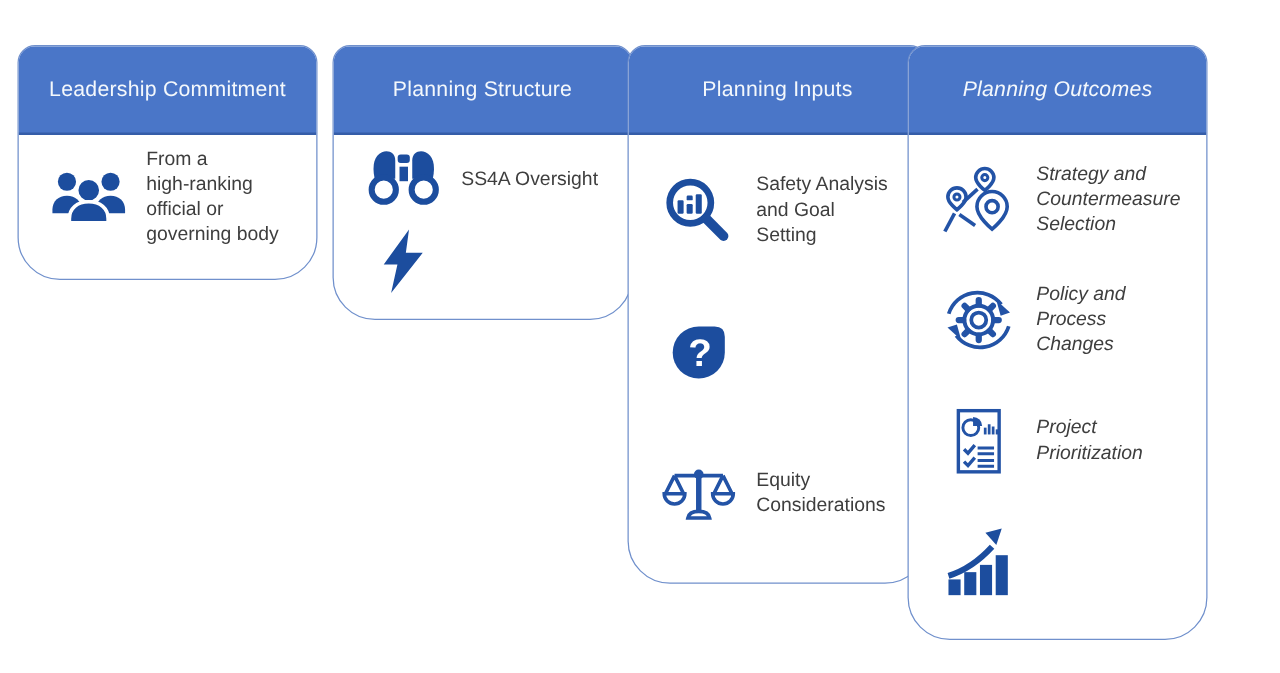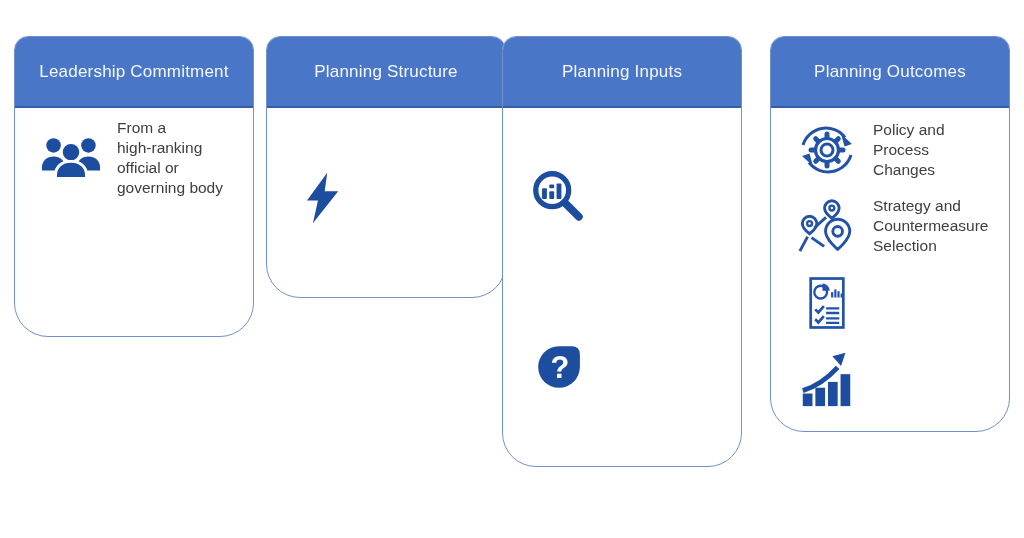--- a/index.html
+++ b/index.html
@@ -15,24 +15,24 @@
     position: absolute;
     top: 36px;
     width: 240px;
     background: #fff;
     border: 1px solid var(--card-border);
     border-radius: 14px 14px 34px 34px;
     overflow: hidden;
     display: flex;
     flex-direction: column;
   }
-  .card-1 { left: 14px;  height: 301px; }
-  .card-2 { left: 266px; height: 262px; }
+  .card-1 { left: 14px;  height: 188px; }
+  .card-2 { left: 266px; height: 220px; }
   .card-3 { left: 502px; height: 431px; }
-  .card-4 { left: 770px; height: 396px; }
+  .card-4 { left: 726px; height: 476px; font-style: italic; }
   .card-header {
     flex: 0 0 71px;
     background: var(--header-bg);
     border-bottom: 2px solid var(--header-divider);
     display: flex;
     align-items: center;
     justify-content: center;
     color: var(--header-text);
     font-size: 17px;
     letter-spacing: 0.2px;
@@ -99,20 +99,35 @@
       </div>
   </section>
 
   <section class="card card-2">
     <header class="card-header">
       <span>Planning Structure</span>
     </header>
     <div class="card-body">
         <div class="item-row">
           <span class="icon-box" style="color: rgb(28, 77, 158);">
+            <svg viewBox="0 0 64 64" width="62" height="62">
+              <g fill="currentColor">
+                <path d="M25 31 V16 C25 9 19 7 14 9 C8 11.5 5.5 19 8 31 Z"></path>
+                <path d="M39 31 V16 C39 9 45 7 50 9 C56 11.5 58.5 19 56 31 Z"></path>
+                <rect x="27" y="11" width="10" height="7" rx="2.5"></rect>
+                <rect x="28.5" y="21" width="7" height="12"></rect>
+              </g>
+              <circle cx="15.5" cy="40" r="10" fill="none" stroke="currentColor" stroke-width="5"></circle>
+              <circle cx="48.5" cy="40" r="10" fill="none" stroke="currentColor" stroke-width="5"></circle>
+            </svg>
+          </span>
+          <span class="item-label">SS4A Oversight</span>
+        </div>
+        <div class="item-row">
+          <span class="icon-box" style="color: rgb(28, 77, 158);">
             <svg viewBox="0 0 64 64" width="54" height="54">
               <path fill="currentColor" d="M37 2 L13 35 H26 L20 62 L50 24 H34 Z"></path>
             </svg>
           </span>
         </div>
       </div>
   </section>
 
   <section class="card card-3">
     <header class="card-header">
@@ -125,37 +140,78 @@
               <circle cx="25" cy="25" r="17" fill="none" stroke="currentColor" stroke-width="5.5"></circle>
               <g fill="currentColor">
                 <rect x="14.5" y="23" width="5" height="11" rx="1"></rect>
                 <rect x="22" y="26" width="5" height="8" rx="1"></rect>
                 <rect x="22" y="19" width="5" height="4" rx="1"></rect>
                 <rect x="29.5" y="18" width="5" height="16" rx="1"></rect>
               </g>
               <path d="M38 38 L52.5 52.5" stroke="currentColor" stroke-width="8" stroke-linecap="round"></path>
             </svg>
           </span>
+          <span class="item-label">Safety Analysis
+and Goal
+Setting</span>
         </div>
         <div class="item-row">
           <span class="icon-box" style="color: rgb(28, 77, 158);">
             <svg viewBox="0 0 64 64" width="58" height="58">
               <path fill="currentColor" d="M32 9 H46 Q55 9 55 18 V32 A23 23 0 1 1 32 9 Z"></path>
               <text x="33" y="44" text-anchor="middle" font-size="34" font-weight="bold" fill="#fff" font-family="Liberation Sans, sans-serif">?</text>
             </svg>
           </span>
         </div>
+        <div class="item-row">
+          <span class="icon-box" style="color: rgb(35, 83, 166);">
+            <svg viewBox="0 0 64 64" width="62" height="62">
+              <g fill="none" stroke="currentColor" stroke-width="3">
+                <path d="M12 17 H52"></path>
+                <path d="M32 17 V46" stroke-width="4.5"></path>
+                <path d="M12 17 L4.5 32 M12 17 L19.5 32"></path>
+                <path d="M3.5 32 A8.5 8.5 0 0 0 20.5 32 Z"></path>
+                <path d="M52 17 L44.5 32 M52 17 L59.5 32"></path>
+                <path d="M43.5 32 A8.5 8.5 0 0 0 60.5 32 Z"></path>
+                <path d="M23 52 Q24 46.5 32 46.5 Q40 46.5 41 52 Z"></path>
+              </g>
+              <circle cx="32" cy="16" r="4" fill="currentColor"></circle>
+            </svg>
+          </span>
+          <span class="item-label">Equity
+Considerations</span>
+        </div>
       </div>
   </section>
 
   <section class="card card-4">
     <header class="card-header">
       <span>Planning Outcomes</span>
     </header>
     <div class="card-body">
+        <div class="item-row">
+          <span class="icon-box" style="color: rgb(35, 83, 166);">
+            <svg viewBox="0 0 64 64" width="62" height="62">
+              <g fill="none" stroke="currentColor" stroke-width="3">
+                <path d="M4 58 L12 43"></path>
+                <path d="M19 34 L31 23"></path>
+                <path d="M16 44 L29 53"></path>
+                <path d="M43 25 A12.5 12.5 0 0 1 55.5 37.5 C55.5 46 43 56 43 56 C43 56 30.5 46 30.5 37.5 A12.5 12.5 0 0 1 43 25 Z"></path>
+                <circle cx="43" cy="37.5" r="5"></circle>
+                <path d="M37 6 A7.5 7.5 0 0 1 44.5 13.5 C44.5 18.5 37 24 37 24 C37 24 29.5 18.5 29.5 13.5 A7.5 7.5 0 0 1 37 6 Z"></path>
+                <circle cx="37" cy="13.5" r="2.5" stroke-width="2.5"></circle>
+                <path d="M14 22 A7.5 7.5 0 0 1 21.5 29.5 C21.5 34.5 14 40 14 40 C14 40 6.5 34.5 6.5 29.5 A7.5 7.5 0 0 1 14 22 Z"></path>
+                <circle cx="14" cy="29.5" r="2.5" stroke-width="2.5"></circle>
+              </g>
+            </svg>
+          </span>
+          <span class="item-label">Strategy and
+Countermeasure
+Selection</span>
+        </div>
         <div class="item-row">
           <span class="icon-box" style="color: rgb(35, 83, 166);">
             <svg viewBox="0 0 64 64" width="64" height="64">
               <circle cx="32" cy="32" r="6" fill="none" stroke="currentColor" stroke-width="3"></circle>
               <circle cx="32" cy="32" r="11.5" fill="none" stroke="currentColor" stroke-width="3.2"></circle>
               <g stroke="currentColor" stroke-width="5" stroke-linecap="round">
                 <path d="M44.5 32 H48"></path>
                 <path d="M40.84 40.84 L43.31 43.31"></path>
                 <path d="M32 44.5 V48"></path>
                 <path d="M23.16 40.84 L20.69 43.31"></path>
@@ -172,40 +228,20 @@
                 <path d="M57 26 L46 16 L49.5 28.5 Z"></path>
                 <path d="M7 38 L18 48 L14.5 35.5 Z"></path>
               </g>
             </svg>
           </span>
           <span class="item-label">Policy and Process
 Changes</span>
         </div>
         <div class="item-row">
           <span class="icon-box" style="color: rgb(35, 83, 166);">
-            <svg viewBox="0 0 64 64" width="62" height="62">
-              <g fill="none" stroke="currentColor" stroke-width="3">
-                <path d="M4 58 L12 43"></path>
-                <path d="M19 34 L31 23"></path>
-                <path d="M16 44 L29 53"></path>
-                <path d="M43 25 A12.5 12.5 0 0 1 55.5 37.5 C55.5 46 43 56 43 56 C43 56 30.5 46 30.5 37.5 A12.5 12.5 0 0 1 43 25 Z"></path>
-                <circle cx="43" cy="37.5" r="5"></circle>
-                <path d="M37 6 A7.5 7.5 0 0 1 44.5 13.5 C44.5 18.5 37 24 37 24 C37 24 29.5 18.5 29.5 13.5 A7.5 7.5 0 0 1 37 6 Z"></path>
-                <circle cx="37" cy="13.5" r="2.5" stroke-width="2.5"></circle>
-                <path d="M14 22 A7.5 7.5 0 0 1 21.5 29.5 C21.5 34.5 14 40 14 40 C14 40 6.5 34.5 6.5 29.5 A7.5 7.5 0 0 1 14 22 Z"></path>
-                <circle cx="14" cy="29.5" r="2.5" stroke-width="2.5"></circle>
-              </g>
-            </svg>
-          </span>
-          <span class="item-label">Strategy and
-Countermeasure
-Selection</span>
-        </div>
-        <div class="item-row">
-          <span class="icon-box" style="color: rgb(35, 83, 166);">
             <svg viewBox="0 0 64 64" width="58" height="58">
               <rect x="14" y="5" width="36" height="54" fill="none" stroke="currentColor" stroke-width="3"></rect>
               <circle cx="25" cy="20" r="7" fill="none" stroke="currentColor" stroke-width="2.6"></circle>
               <path d="M27 10.5 A8 8 0 0 1 35 18.5 L27 18.5 Z" fill="currentColor"></path>
               <g fill="currentColor">
                 <rect x="36.5" y="20" width="2.4" height="6"></rect>
                 <rect x="40" y="17" width="2.4" height="9"></rect>
                 <rect x="43.5" y="19" width="2.4" height="7"></rect>
                 <rect x="47" y="21.5" width="2.4" height="4.5"></rect>
               </g>
@@ -214,20 +250,22 @@
                 <path d="M19 50 l3.5 3.5 6 -7"></path>
               </g>
               <g stroke="currentColor" stroke-width="2.6">
                 <path d="M31 38 H45.5"></path>
                 <path d="M31 43 H45.5"></path>
                 <path d="M31 49 H45.5"></path>
                 <path d="M31 54 H45.5"></path>
               </g>
             </svg>
           </span>
+          <span class="item-label">Project
+Prioritization</span>
         </div>
         <div class="item-row">
           <span class="icon-box" style="color: rgb(28, 77, 158);">
             <svg viewBox="0 0 64 64" width="62" height="62">
               <g fill="currentColor">
                 <rect x="7" y="47" width="10" height="13"></rect>
                 <rect x="20" y="41" width="10" height="19"></rect>
                 <rect x="33" y="35" width="10" height="25"></rect>
                 <rect x="46" y="27" width="10" height="33"></rect>
               </g>

